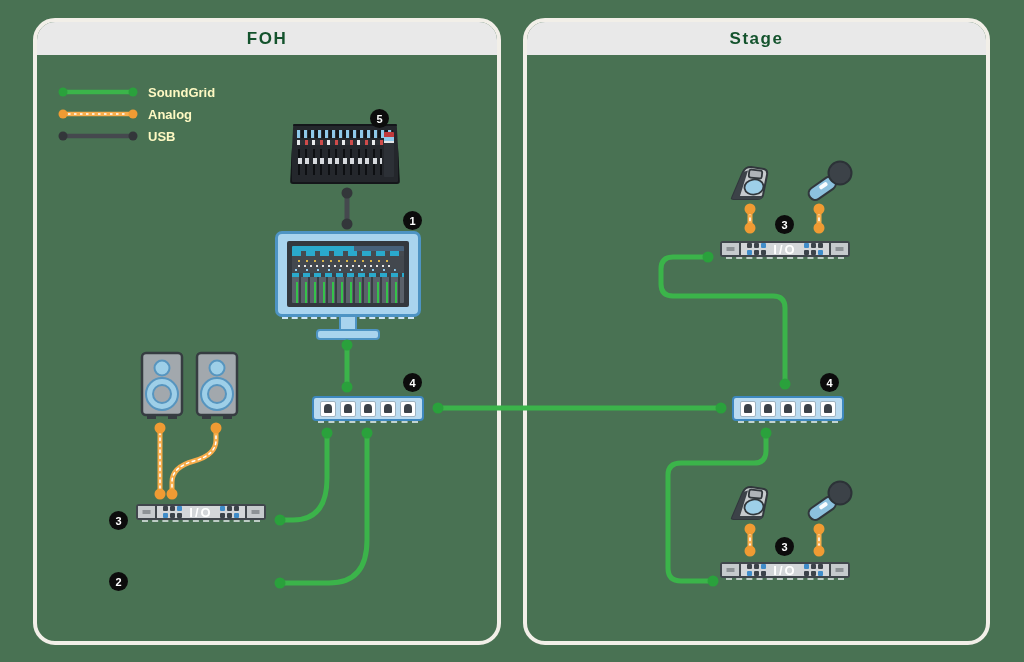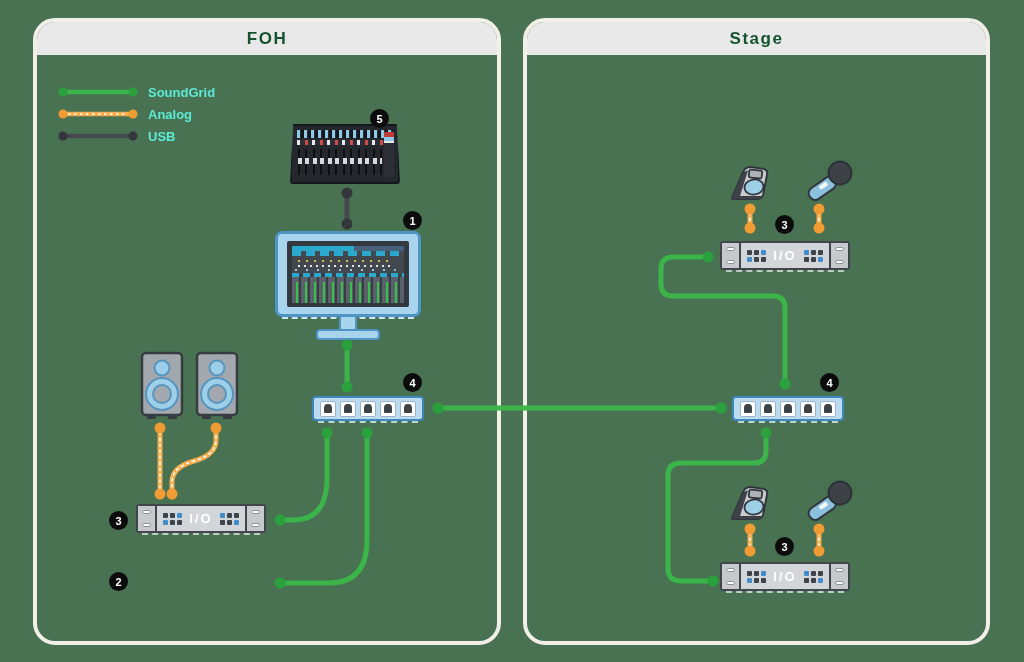--- a/index.html
+++ b/index.html
@@ -22,21 +22,21 @@
   .panel-stage { left:523px; width:467px; }
   .panel-head {
     height:33px; background:#e9e9e9;
     display:flex; align-items:center; justify-content:center;
     font-weight:bold; font-size:17px; letter-spacing:1.5px; color:#14532d;
   }
 
   
   .legend { position:absolute; left:56px; top:85px; display:flex; flex-direction:column; gap:8px; }
   .leg-row { display:flex; align-items:center; gap:8px; height:14px; }
-  .leg-label { font-size:13px; font-weight:bold; color:#5eead4; }
+  .leg-label { font-size:13px; font-weight:bold; color:#fef9c3; }
 
   
   .badge {
     position:absolute; width:19px; height:19px; border-radius:50%;
     background:#0c0c0c; color:#fff; font-size:11px; font-weight:bold;
     display:flex; align-items:center; justify-content:center; z-index:6;
   }
 
   .dev { position:absolute; z-index:4; }
 
@@ -90,21 +90,21 @@
   .switch::after { content:""; position:absolute; left:4px; right:4px; bottom:-4px;
     border-top:2px dashed rgba(235,244,250,0.75); }
   .switch-foh   { left:312px; top:396px; }
   .switch-stage { left:732px; top:396px; }
   .port { width:16px; height:16px; background:#ffffff; border:1px solid #9fb4c2;
     border-radius:2px; position:relative; }
   .port::after { content:""; position:absolute; left:3px; right:3px; top:2px; bottom:3px;
     background:#3c4248; border-radius:45% 45% 12% 12%; }
 
   
-  .io { width:130px; height:29px; background:#d3d6d9; border:2px solid #40464c;
+  .io { width:130px; height:16px; background:#d3d6d9; border:2px solid #40464c;
     border-radius:3px; display:flex; align-items:stretch; }
   .io::after { content:""; position:absolute; left:4px; right:4px; bottom:-4px;
     border-top:2px dashed rgba(240,244,247,0.7); }
   .io-foh          { left:136px; top:504px; }
   .io-stage-top    { left:720px; top:241px; }
   .io-stage-bottom { left:720px; top:562px; }
   .io-ear { width:19px; background:#c6cacd; display:flex; flex-direction:column;
     justify-content:space-between; align-items:center; padding:4px 0; }
   .io-ear.left  { border-right:2px solid #40464c; }
   .io-ear.right { border-left:2px solid #40464c; }

